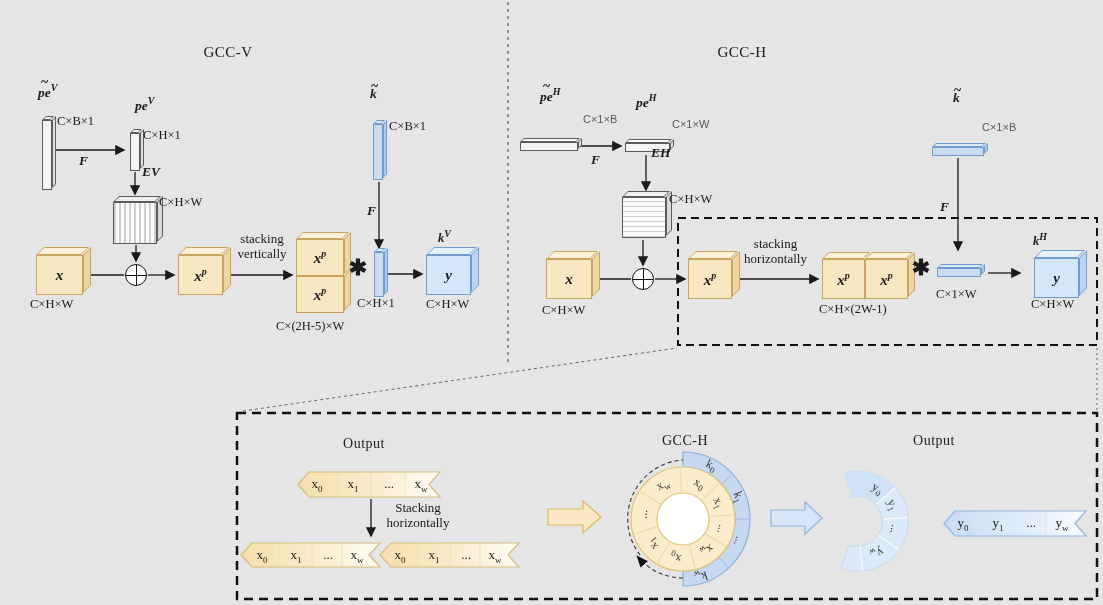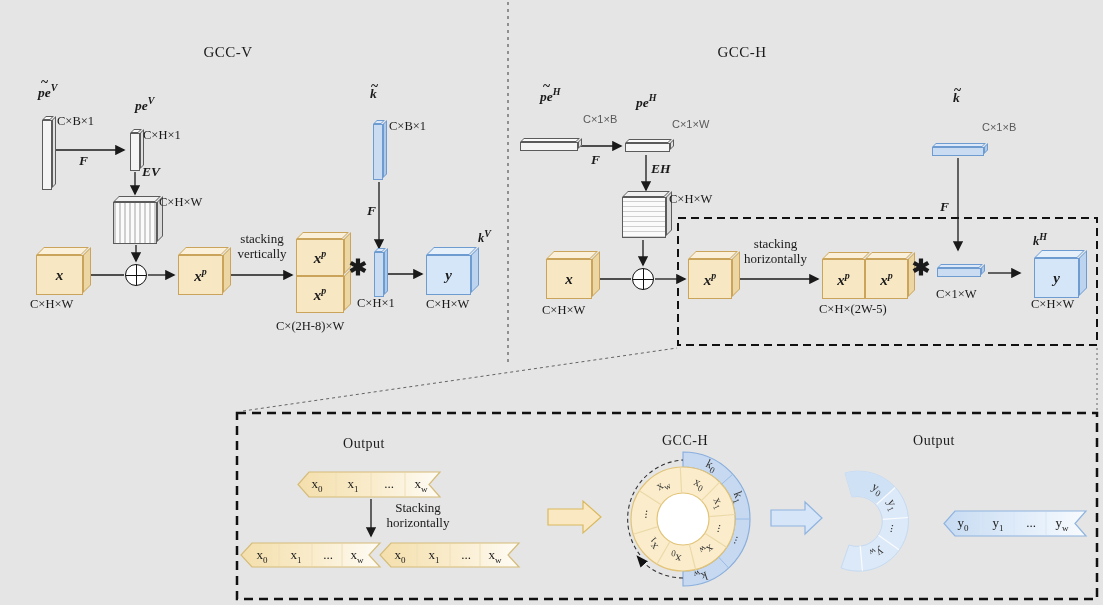--- a/index.html
+++ b/index.html
@@ -146,47 +146,47 @@
     </div>
 
   <div class="two" style="left:228px;top:231px;width:68px"><span>stacking</span><br><span>vertically</span></div>
 
   <div class="b3 yel" style="left:296px;top:239px;width:48px;height:37px;--d:7px">
       <span class="bl"><span>x</span><sup>p</sup></span>
     </div>
   <div class="b3 yel no-top" style="left:296px;top:276px;width:48px;height:37px;--d:7px">
       <span class="bl"><span>x</span><sup>p</sup></span>
     </div>
-  <span class="t" style="left:276px;top:319px">C×(2H-8)×W</span>
+  <span class="t" style="left:276px;top:319px">C×(2H-5)×W</span>
 
   <span class="star" style="left:358px;top:268px">✱</span>
 
   <span class="m" style="left:370px;top:86px"><span class="tl" style="left:1px">~</span><span>k</span></span>
   <div class="b3 blubar" style="left:373px;top:124px;width:10px;height:56px;--d:4px"></div>
   <span class="t" style="left:389px;top:119px">C×B×1</span>
   <span class="m" style="left:367px;top:203px">F</span>
   <div class="b3 blubar" style="left:374px;top:252px;width:10px;height:45px;--d:4px"></div>
   <span class="t" style="left:357px;top:296px">C×H×1</span>
-  <span class="m" style="left:478px;top:228px;font-size:12.5px"><span>k</span><sup>V</sup></span>
+  <span class="m" style="left:438px;top:228px;font-size:12.5px"><span>k</span><sup>V</sup></span>
 
   <div class="b3 blu" style="left:426px;top:255px;width:45px;height:40px;--d:8px">
       <span class="bl">y</span>
     </div>
   <span class="t" style="left:426px;top:297px">C×H×W</span>
 
   <div class="ttl" style="left:702px;top:44px;width:80px">GCC-H</div>
 
   <span class="m" style="left:540px;top:86px"><span class="tl">~</span><span>pe</span><sup>H</sup></span>
   <div class="b3 gry" style="left:520px;top:142px;width:58px;height:9px;--d:4px"></div>
   <span class="tg" style="left:583px;top:113px">C×1×B</span>
   <span class="m" style="left:591px;top:152px">F</span>
   <span class="m" style="left:636px;top:92px"><span>pe</span><sup>H</sup></span>
   <div class="b3 gry" style="left:625px;top:143px;width:45px;height:9px;--d:4px"></div>
   <span class="tg" style="left:672px;top:118px">C×1×W</span>
-  <span class="m" style="left:651px;top:161px">EH</span>
+  <span class="m" style="left:651px;top:145px">EH</span>
 
   <div class="b3 striph" style="left:622px;top:197px;width:44px;height:41px;--d:6px"></div>
   <span class="t" style="left:669px;top:192px">C×H×W</span>
 
   <div class="b3 yel" style="left:546px;top:259px;width:46px;height:40px;--d:8px">
       <span class="bl">x</span>
     </div>
   <span class="t" style="left:542px;top:303px">C×H×W</span>
   <div class="plus" style="left:632px;top:268px"></div>
   <div class="b3 yel" style="left:688px;top:259px;width:44px;height:40px;--d:8px">
@@ -194,21 +194,21 @@
     </div>
 
   <div class="two" style="left:733px;top:236px;width:85px"><span>stacking</span><br><span>horizontally</span></div>
 
   <div class="b3 yel no-side" style="left:822px;top:259px;width:43px;height:40px;--d:7px">
       <span class="bl"><span>x</span><sup>p</sup></span>
     </div>
   <div class="b3 yel" style="left:865px;top:259px;width:43px;height:40px;--d:7px">
       <span class="bl"><span>x</span><sup>p</sup></span>
     </div>
-  <span class="t" style="left:819px;top:302px">C×H×(2W-5)</span>
+  <span class="t" style="left:819px;top:302px">C×H×(2W-1)</span>
 
   <span class="star" style="left:921px;top:268px">✱</span>
 
   <span class="m" style="left:953px;top:90px"><span class="tl" style="left:1px">~</span><span>k</span></span>
   <span class="tg" style="left:982px;top:121px">C×1×B</span>
   <div class="b3 blubar" style="left:932px;top:147px;width:52px;height:9px;--d:4px"></div>
   <span class="m" style="left:940px;top:199px">F</span>
   <span class="m" style="left:1033px;top:231px;font-size:12.5px"><span>k</span><sup>H</sup></span>
   <div class="b3 blubar" style="left:937px;top:268px;width:44px;height:9px;--d:4px"></div>
   <span class="t" style="left:936px;top:287px">C×1×W</span>

